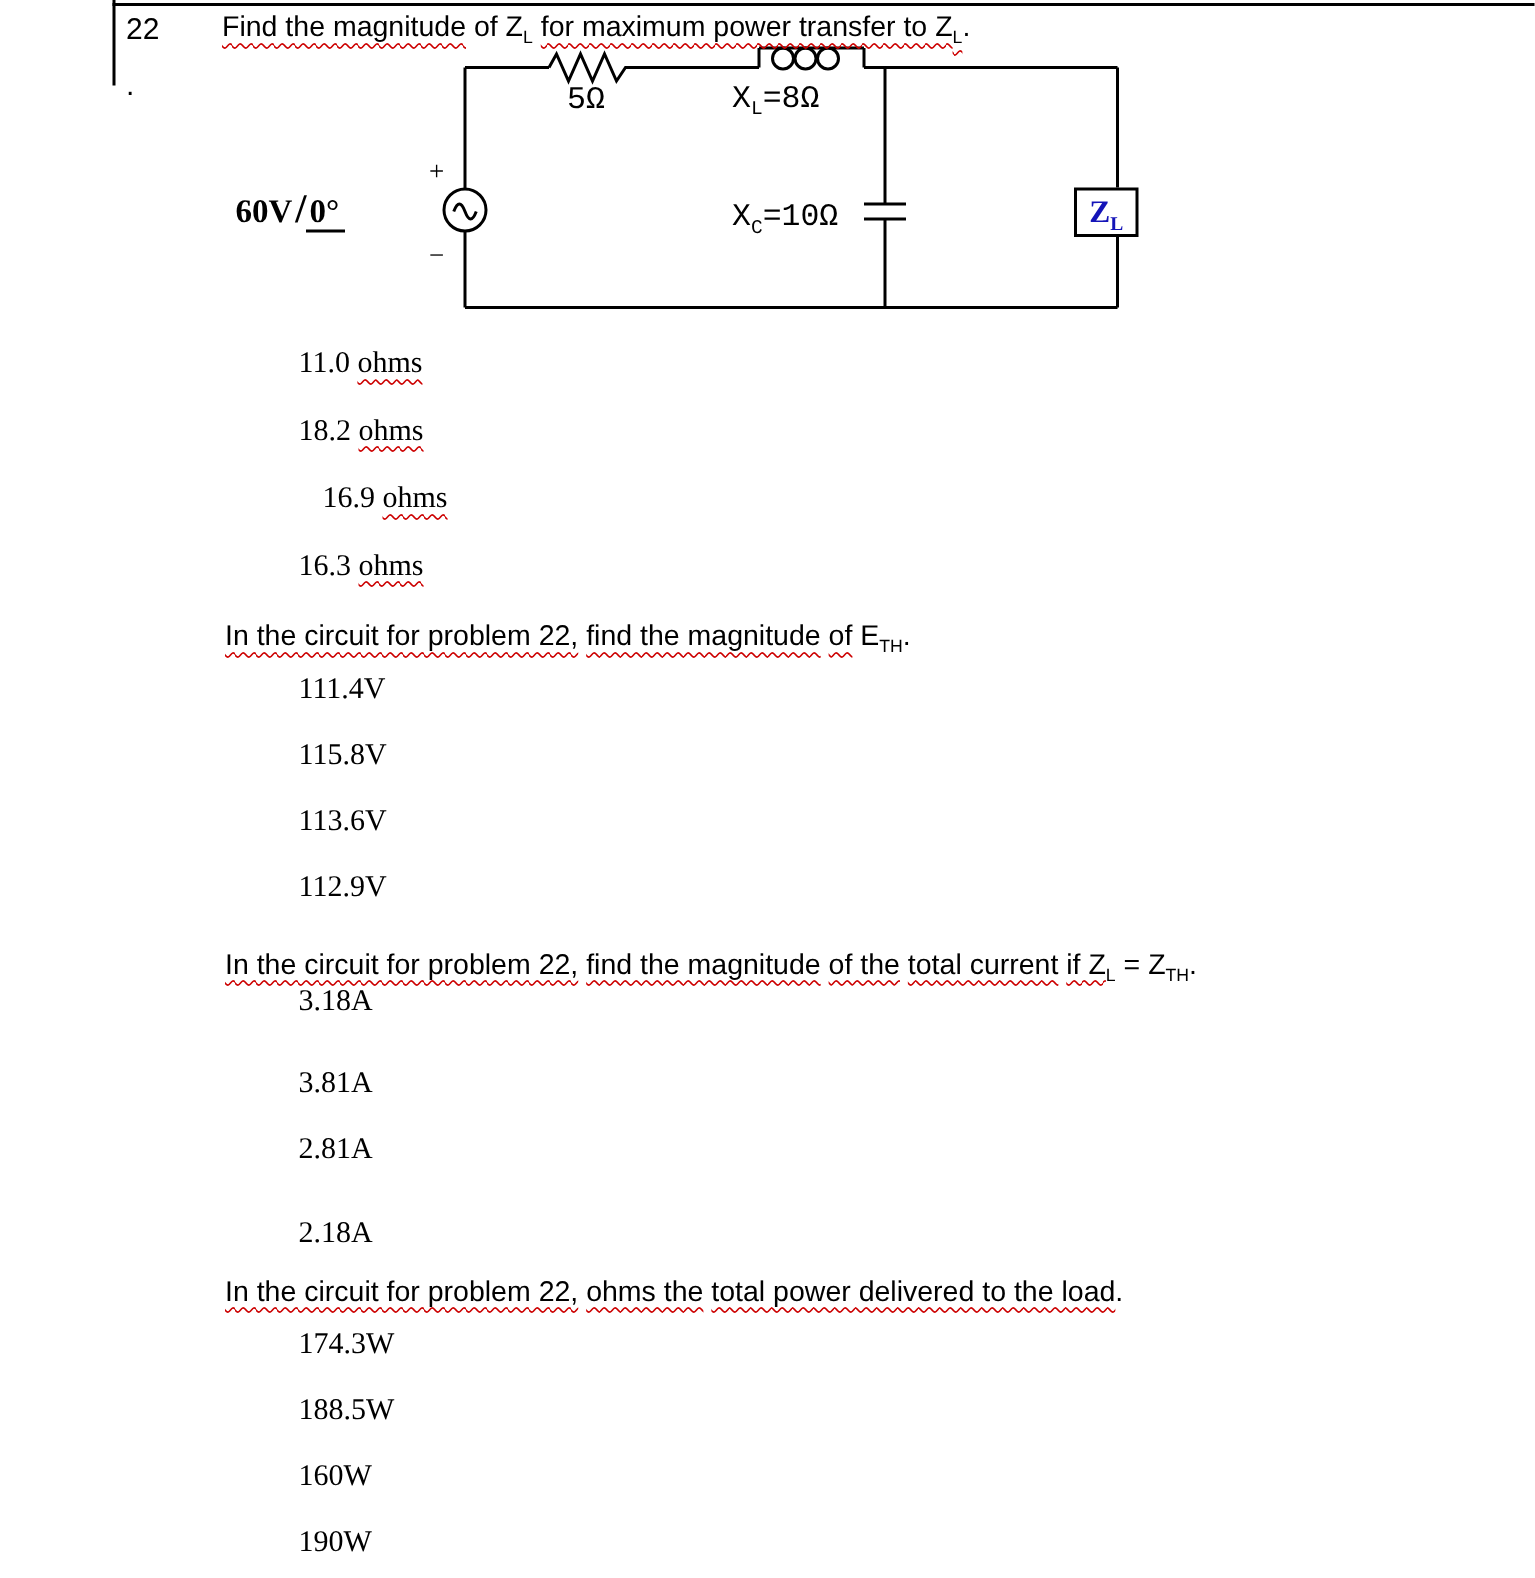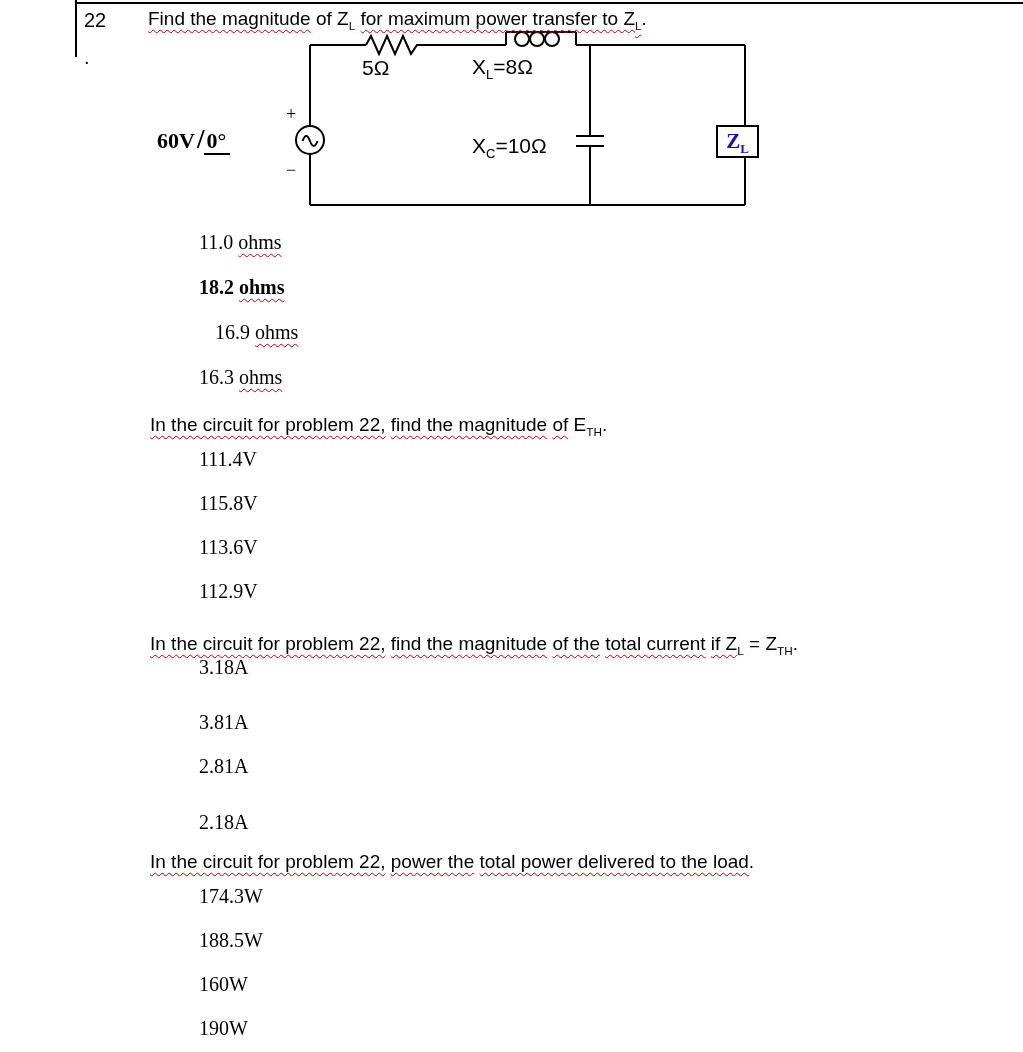--- a/index.html
+++ b/index.html
@@ -21,21 +21,21 @@
     text-decoration-line:underline;
     text-decoration-style:wavy;
     text-decoration-color:var(--squiggle,#cc0000);
     text-decoration-thickness:1px;
     text-underline-offset:4px;
   }
   sub { font-size:0.62em; line-height:0; }
   svg.circuit { position:absolute; left:0; top:0; }
   svg.circuit path, svg.circuit polyline, svg.circuit circle { stroke:var(--wire,#000); stroke-width:2; fill:none; }
   svg.circuit text { font-family:"Liberation Serif", serif; font-size:18px; fill:#000; stroke:none; }
-  .clabel { position:absolute; font-family:Liberation Sans, sans-serif; font-size:21px; white-space:nowrap; }
+  .clabel { position:absolute; font-family:Liberation Mono, monospace; font-size:21px; white-space:nowrap;margin-left:16px; }
   .srclabel { position:absolute; font-family:Liberation Serif, serif; font-size:22px; font-weight:bold; white-space:nowrap; }
   .srclabel .slash { font-size:27px; padding-left:2px; }
   .srclabel .deg { border-bottom:2px solid #000; padding:0 4px 0 2px; }
   .zlbox {
     position:absolute; left:716px; top:125px; width:43px; height:33px;
     border:2px solid #000; background:#fff;
     display:flex; align-items:center; justify-content:center;
     font-family:"Liberation Serif", serif; font-weight:bold; font-size:21px;
     color:var(--load-label,#1414b8);
   }
@@ -99,33 +99,33 @@
     <span>X</span><sub>C</sub><span>=10Ω</span>
   </div>
 
   <div class="zlbox">
     <span><span>Z</span><sub>L</sub></span>
   </div>
 
   <div id="qblocks">
       <div class="qheader" style="left: 148px; top: 8px;"><span class="sq">Find the magnitude</span><span> of Z</span><sub>L</sub><span> </span><span class="sq">for maximum power transfer to Z</span><sub class="sq">L</sub><span>.</span></div>
       <div class="option" style="left: 199px; top: 231px;"><span>11.0 </span><span class="sq">ohms</span></div>
-      <div class="option" style="left: 199px; top: 276px; font-weight: bold;"><span>18.2 </span><span class="sq">ohms</span></div>
+      <div class="option" style="left: 199px; top: 276px;"><span>18.2 </span><span class="sq">ohms</span></div>
       <div class="option" style="left: 199px; top: 321px; margin-left: 16px;"><span>16.9 </span><span class="sq">ohms</span></div>
       <div class="option" style="left: 199px; top: 366px;"><span>16.3 </span><span class="sq">ohms</span></div>
       <div class="qheader" style="left: 150px; top: 414px;"><span class="sq">In the circuit for problem 22,</span><span> </span><span class="sq">find the magnitude</span><span> </span><span class="sq">of</span><span> E</span><sub>TH</sub><span>.</span></div>
       <div class="option" style="left: 199px; top: 448px;"><span>111.4V</span></div>
       <div class="option" style="left: 199px; top: 492px;"><span>115.8V</span></div>
       <div class="option" style="left: 199px; top: 536px;"><span>113.6V</span></div>
       <div class="option" style="left: 199px; top: 580px;"><span>112.9V</span></div>
       <div class="qheader" style="left: 150px; top: 633px;"><span class="sq">In the circuit for problem 22,</span><span> </span><span class="sq">find the magnitude</span><span> </span><span class="sq">of the</span><span> </span><span class="sq">total current</span><span> </span><span class="sq">if Z</span><sub>L</sub><span> = Z</span><sub>TH</sub><span>.</span></div>
       <div class="option" style="left: 199px; top: 656px;"><span>3.18A</span></div>
       <div class="option" style="left: 199px; top: 711px;"><span>3.81A</span></div>
       <div class="option" style="left: 199px; top: 755px;"><span>2.81A</span></div>
       <div class="option" style="left: 199px; top: 799px; margin-top: 12px;"><span>2.18A</span></div>
-      <div class="qheader" style="left: 150px; top: 851px;"><span class="sq">In the circuit for problem 22,</span><span> </span><span class="sq">power the</span><span> </span><span class="sq">total power delivered to the load</span><span>.</span></div>
+      <div class="qheader" style="left: 150px; top: 851px;"><span class="sq">In the circuit for problem 22,</span><span> </span><span class="sq">ohms the</span><span> </span><span class="sq">total power delivered to the load</span><span>.</span></div>
       <div class="option" style="left: 199px; top: 885px;"><span>174.3W</span></div>
       <div class="option" style="left: 199px; top: 929px;"><span>188.5W</span></div>
       <div class="option" style="left: 199px; top: 973px;"><span>160W</span></div>
       <div class="option" style="left: 199px; top: 1017px;"><span>190W</span></div>
     </div>
 
 </div>
 
 </body></html>

